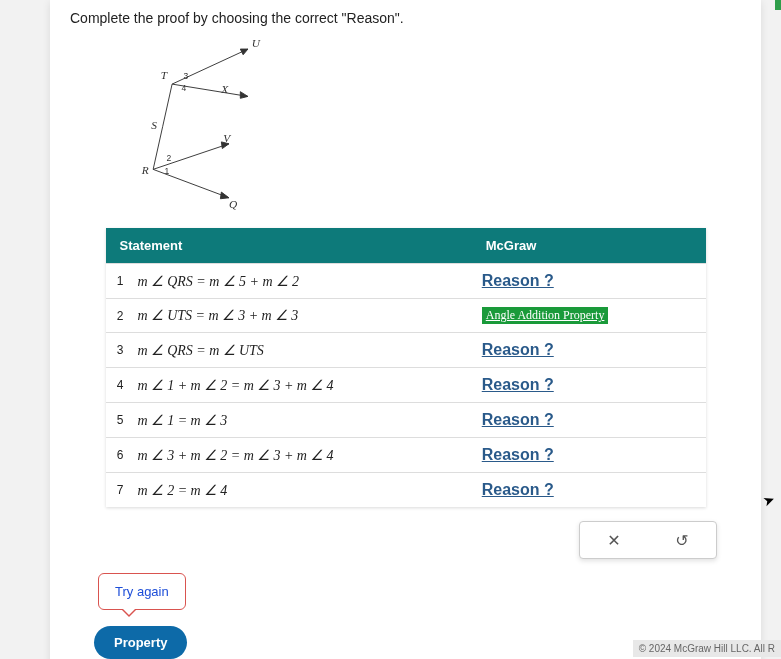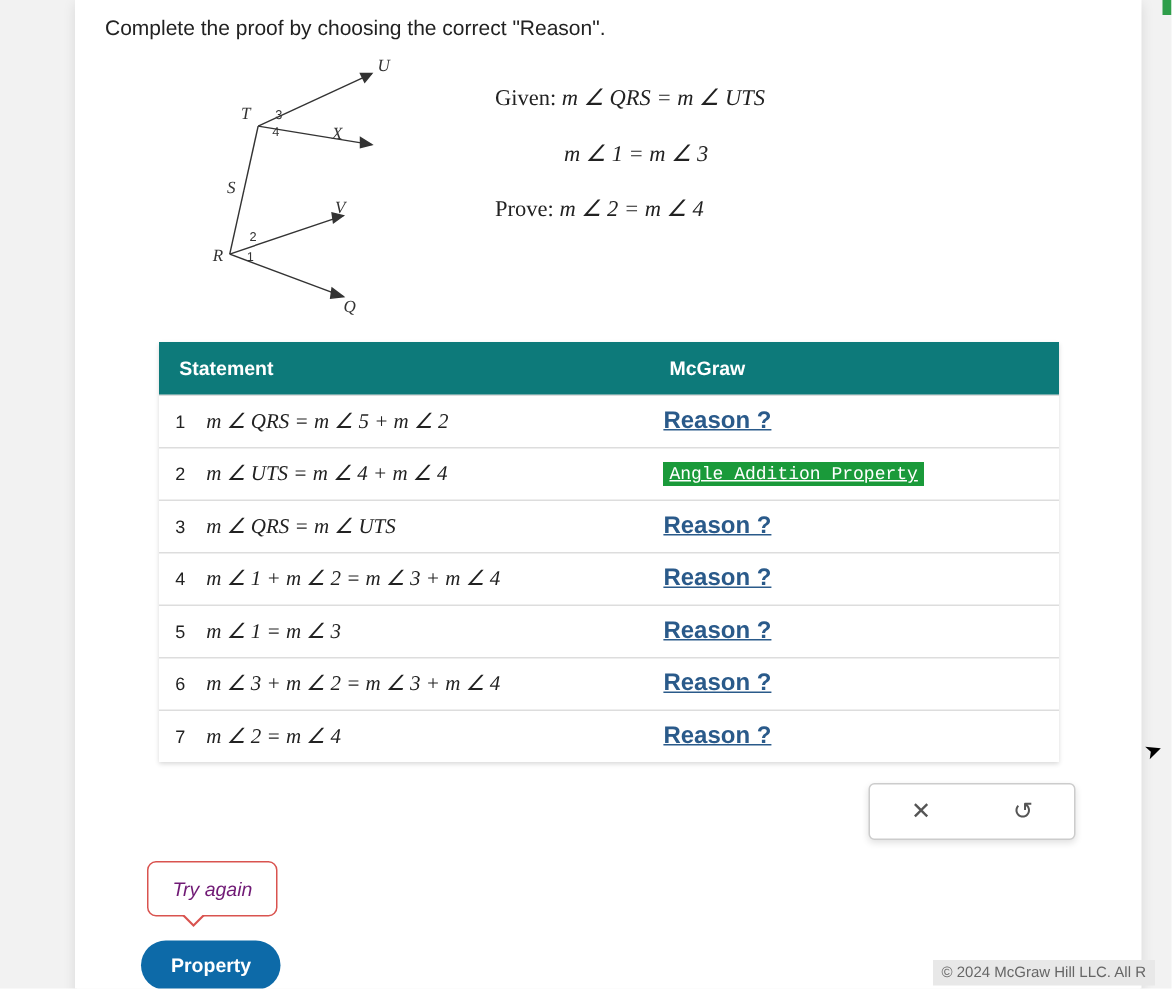--- a/index.html
+++ b/index.html
@@ -26,55 +26,55 @@
   .given-area { padding-top: 24px; font-family: 'Times New Roman', serif; font-style: italic; font-size: 15px; }
   .given-area .line { margin-bottom: 18px; }
   .norm { font-style: normal; }
 
   .ptable { width: 600px; margin: 0 auto 14px auto; border-collapse: collapse; box-shadow: 0 1px 3px rgba(0,0,0,0.15);}
   .ptable th { background: #0d7a7a; color: #fff; text-align: left; padding: 10px 14px; font-weight: 600; font-size: 13px; margin-left: 40px;}
   .ptable td { padding: 8px 10px; border-top: 1px solid #ddd; font-family: 'Times New Roman', serif; font-size: 14px; vertical-align: middle;}
   .ptable td.idx { width: 22px; text-align: right; padding-right: 4px; font-family: Arial; font-size: 12px;}
   .ptable td.stmt { font-style: italic; }
   .reason-link { color: #2a5a8a; text-decoration: underline; cursor: pointer; font-family: Arial; font-size: 16px; font-style: normal; font-weight: bold;}
-  .reason-sel { background: #1a9a3a; color: #fff; display:inline-block; padding: 1px 4px; text-decoration: underline; font-family: Liberation Mono, monospace; font-size: 12px;}
+  .reason-sel { background: #1a9a3a; color: #fff; display:inline-block; padding: 1px 4px; text-decoration: underline; font-family: Liberation Serif, serif; font-size: 12px;}
 
   .opts-box {
     width: 138px; height: 38px;
     border: 1px solid #ccc; border-radius: 4px;
     box-shadow: 0 2px 5px rgba(0,0,0,0.12);
     margin-left: auto; margin-right: 24px;
     display: flex; align-items: center; justify-content: space-around;
     background: #fff; font-size: 16px; color: #555;
   }
   .opts-box span { cursor: pointer; }
 
   .try-again {
     display: inline-block; margin: 14px 0 0 28px;
     border: 1.5px solid #d9534f; border-radius: 6px;
-    padding: 10px 16px; color: #701a75; font-size: 13px;
-    position: relative; background: #fff; font-style: italic;
+    padding: 10px 16px; color: #1d4ed8; font-size: 13px;
+    position: relative; background: #fff;
   }
   .try-again::after{
     content:""; position:absolute; bottom:-8px; left:22px;
     border:8px solid transparent; border-top-color:#d9534f; border-bottom:none;
   }
   .try-again::before{
     content:""; position:absolute; bottom:-6px; left:23px;
     border:7px solid transparent; border-top-color:#fff; border-bottom:none; z-index:1;
   }
 
   .recheck {
     display: inline-block; margin: 16px 0 0 24px;
     background: #0d6aa8; color: #fff; border-radius: 18px;
     padding: 9px 20px; font-size: 13px; font-weight: 600; cursor: pointer;
   }
 
   .copyright {
-    position: absolute; bottom: 2px; right: 11px;
+    position: absolute; bottom: 2px; right: 0;
     background: #e8e8e8; padding: 3px 6px;
     font-size: 10px; color: #666;
   }
   .cursor {
     position:absolute; right:6px; top:492px; font-size:14px; color:#000;
     transform: rotate(-20deg);
   }
   .greenbar {
     position:absolute; top:0; right:0; width:6px; height:10px; background:#2e9e4a;
   }
@@ -113,52 +113,39 @@
         <text x="100" y="186">Q</text>
       </g>
       <g font-family="Arial" font-size="9" fill="#333">
         <text x="52" y="50">3</text>
         <text x="50" y="62">4</text>
         <text x="34" y="136">2</text>
         <text x="32" y="150">1</text>
       </g>
     </svg>
 
-    <div class="given-area">
-      <div class="line">
-        <span class="norm">Given:</span>
-        <span>m ∠ QRS = m ∠ UTS</span>
-      </div>
-      <div class="line" style="padding-left:46px;">
-        <span>m ∠ 1 = m ∠ 3</span>
-      </div>
-      <div class="line">
-        <span class="norm">Prove:</span>
-        <span>m ∠ 2 = m ∠ 4</span>
-      </div>
-    </div>
 
   </div>
 
   <table class="ptable">
     <thead>
       <tr>
         <th colspan="2">Statement</th>
         <th>McGraw</th>
       </tr>
     </thead>
     <tbody>
       <tr>
         <td class="idx">1</td>
         <td class="stmt">m ∠ QRS = m ∠ 5 + m ∠ 2</td>
         <td><span class="reason-link">Reason ?</span></td>
       </tr>
       <tr>
         <td class="idx">2</td>
-        <td class="stmt">m ∠ UTS = m ∠ 4 + m ∠ 4</td>
+        <td class="stmt">m ∠ UTS = m ∠ 3 + m ∠ 3</td>
         <td><span class="reason-sel">Angle Addition Property</span></td>
       </tr>
       <tr>
         <td class="idx">3</td>
         <td class="stmt">m ∠ QRS = m ∠ UTS</td>
         <td><span class="reason-link">Reason ?</span></td>
       </tr>
       <tr>
         <td class="idx">4</td>
         <td class="stmt">m ∠ 1 + m ∠ 2 = m ∠ 3 + m ∠ 4</td>

